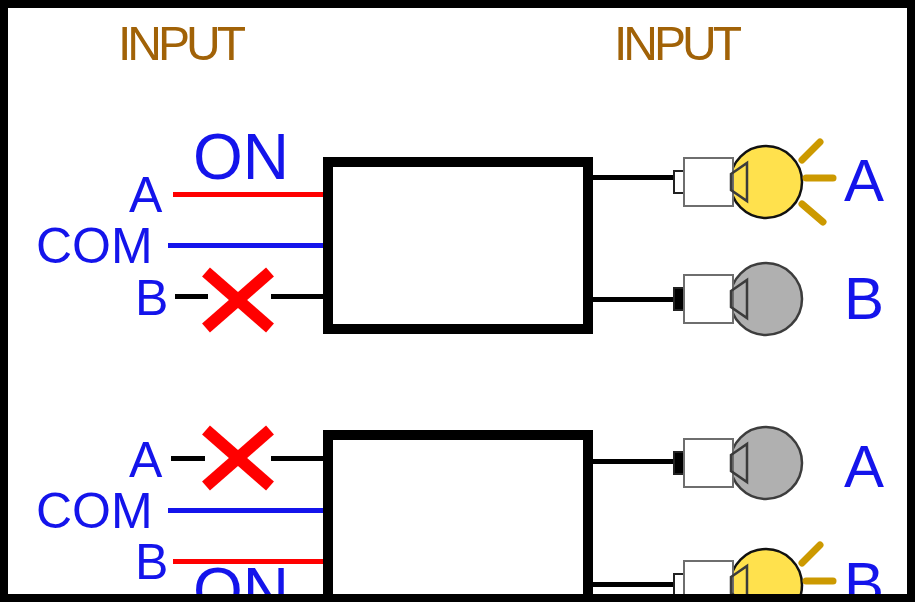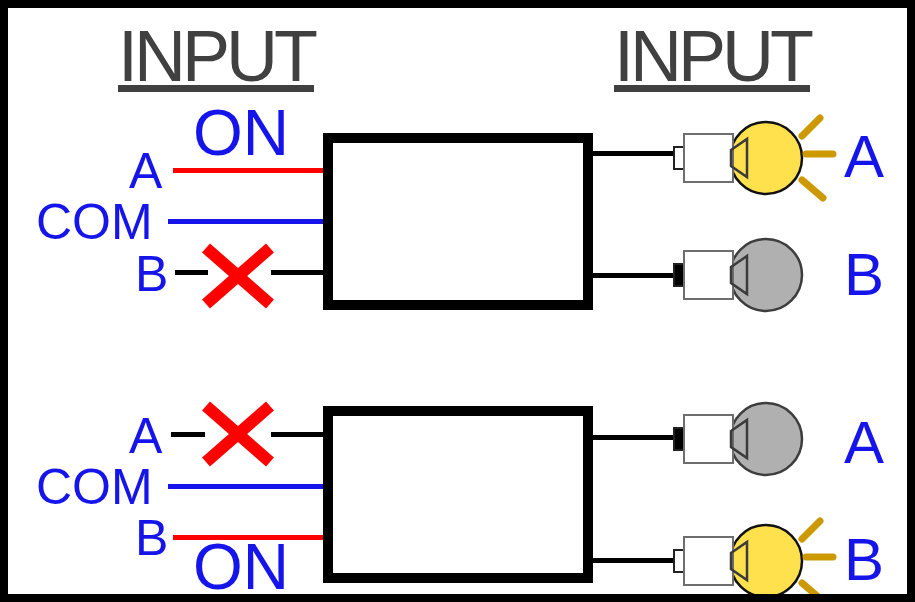--- a/index.html
+++ b/index.html
@@ -6,34 +6,34 @@
   .stage{
     position:relative;
     width:915px;height:602px;
     box-sizing:border-box;
     border:8px solid #000;
     background:#ffffff;
     font-family:"Liberation Sans", sans-serif;
     overflow:hidden;
   }
   .abs{position:absolute;line-height:1;white-space:nowrap;}
-  .title{color:#404040;font-size:72px;letter-spacing:-4px;text-decoration:underline;}
+  .title{color:#a16207;font-size:48px;letter-spacing:-4px;}
   .blue{color:var(--label_blue);}
   .in-label{font-size:50px;}
   .out-label{font-size:60px;}
   .on-label{font-size:64px;}
   .wire{position:absolute;height:5px;}
   .wire-red{background:var(--wire_red);}
   .wire-blue{background:var(--wire_blue);}
   .wire-black{background:var(--wire_black);}
   .ctrl-box{
     position:absolute;left:315px;width:270px;height:177px;
     box-sizing:border-box;border:10px solid #000;background:#fff;
   }
-  .group{position:absolute;inset:0;}
+  .group{position:absolute;inset:0;margin-top:24px;}
   .xmark{position:absolute;width:74px;height:66px;}
   .xmark line{stroke:var(--cross_red);stroke-width:12;}
   .lamp{position:absolute;left:660px;width:170px;height:96px;}
   .lamp .nub-rect{stroke:#222222;stroke-width:2;}
   .lamp .socket{fill:#ffffff;stroke:#6e6e6e;stroke-width:2;}
   .lamp .bulb{stroke-width:2.5;}
   .lamp .filament{fill:none;stroke:#3b3b3b;stroke-width:2.5;}
   .lamp .ray{stroke:var(--lamp_on_ray);stroke-width:7;stroke-linecap:round;}
   .lamp-on .bulb{fill:var(--lamp_on_fill);stroke:#111111;}
   .lamp-on .nub-rect{fill:#ffffff;}

